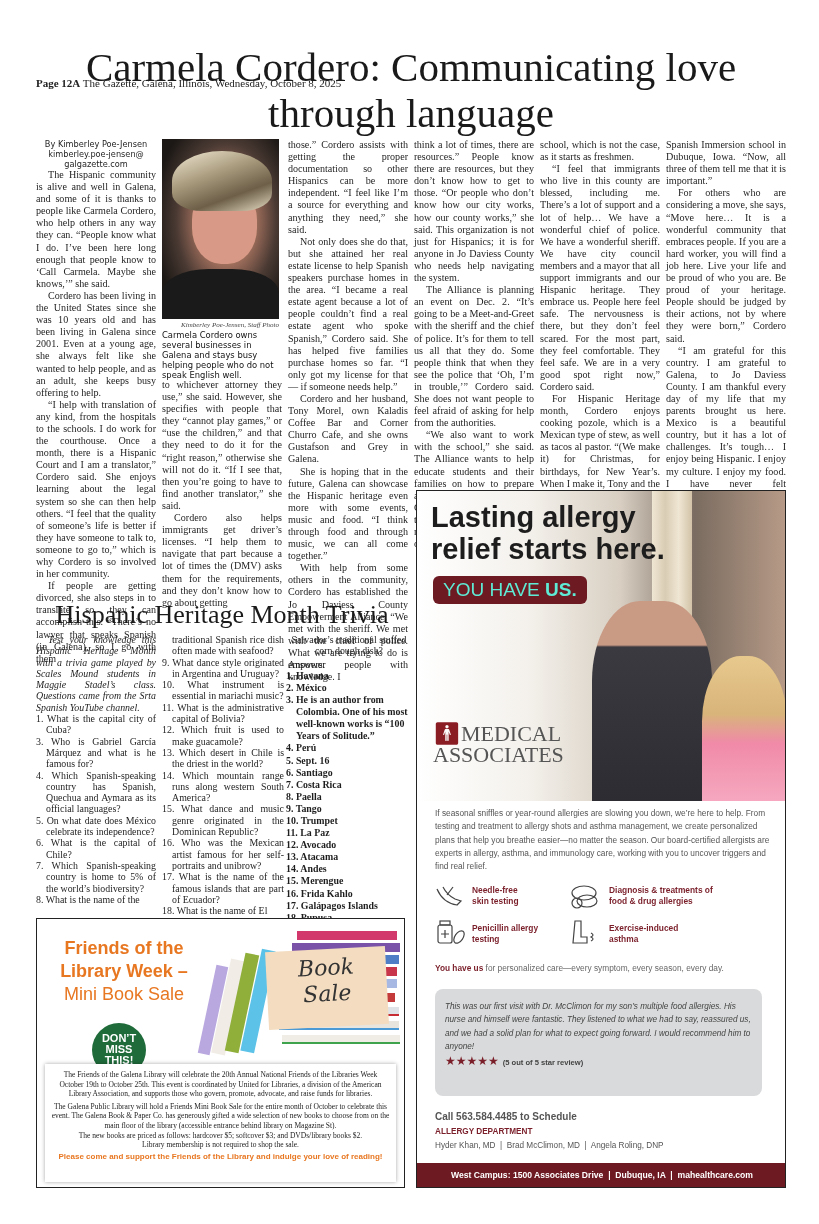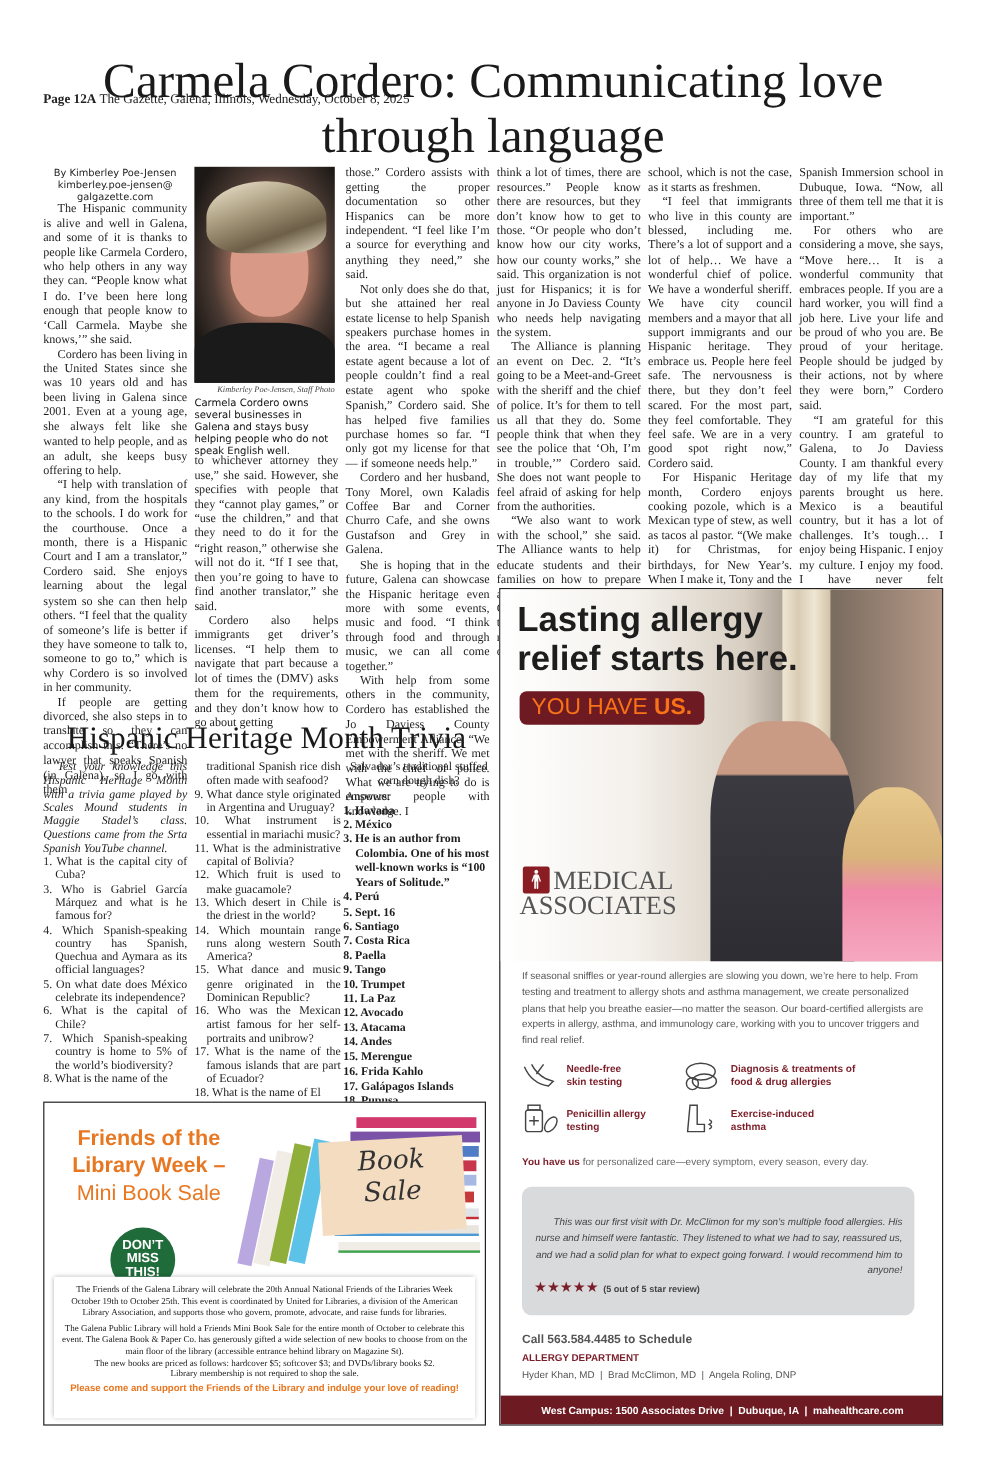--- a/index.html
+++ b/index.html
@@ -33,33 +33,33 @@
   .lib-body{position:absolute;left:8px;top:145px;width:351px;height:118px;background:#fff;box-shadow:0 0 4px rgba(0,0,0,.35);padding:6px 6px;font-family:"Liberation Serif",serif;font-size:7.5px;line-height:9.6px;text-align:center;color:#222;}
   .lib-body p{margin-bottom:3px;}
   .lib-body .cta{font-family:"Liberation Sans",sans-serif;font-weight:bold;color:#e87722;font-size:8px;margin-top:2px;}
   
   .med{position:absolute;left:416px;top:490px;width:370px;height:698px;border:1.2px solid #222;background:#fff;overflow:hidden;}
   .med-hero{position:absolute;left:0;top:0;width:370px;height:310px;background:linear-gradient(90deg,#ffffff 0%,#f4f1ec 30%,#d8cfc2 55%,#7a6c60 75%,#b89b88 100%);}
   .med-hero .doc{position:absolute;left:175px;top:110px;width:120px;height:200px;background:linear-gradient(180deg,#c99a84 0%,#c99a84 22%,#3b3a40 23%,#2d2c32 100%);border-radius:40% 40% 0 0;}
   .med-hero .girl{position:absolute;left:285px;top:165px;width:85px;height:145px;background:linear-gradient(180deg,#e8c98d 0%,#d8b47a 40%,#f08aa8 60%,#f6a8c0 100%);border-radius:45% 45% 0 0;}
   .med-hero .curtain{position:absolute;left:235px;top:0;width:40px;height:140px;background:linear-gradient(90deg,#efe6d3,#d9ccb4,#efe6d3,#d2c3a8);}
   .med-h{position:absolute;left:14px;top:10px;font-family:"Liberation Sans",sans-serif;font-weight:bold;font-size:29px;line-height:32px;color:#1d1d1d;}
-  .pill{position:absolute;left:16px;top:85px;padding:3px 10px;background:#6d1a22;color:#f97316;border-radius:6px;font-family:"Liberation Sans",sans-serif;font-size:19px;}
+  .pill{position:absolute;left:16px;top:85px;padding:3px 10px;background:#6d1a22;color:#5eead4;border-radius:6px;font-family:"Liberation Sans",sans-serif;font-size:19px;}
   .pill b{font-weight:bold;}
   .logo{position:absolute;left:16px;top:232px;font-family:"Liberation Serif",serif;font-size:22px;line-height:21px;color:#555;}
   .logo .mark{color:#8a1c24;font-size:22px;}
   .med-copy{position:absolute;left:18px;top:316px;width:340px;font-family:"Liberation Sans",sans-serif;font-size:8.3px;line-height:13.3px;color:#555;}
   .feat{position:absolute;font-family:"Liberation Sans",sans-serif;font-size:8.4px;line-height:11px;color:#7a1f2a;font-weight:bold;}
   .ficon{position:absolute;width:30px;height:28px;}
   .tagline{position:absolute;left:18px;top:472px;font-family:"Liberation Sans",sans-serif;font-size:8.3px;color:#666;}
   .tagline b{color:#7a1f2a;}
   .testi{position:absolute;left:18px;top:498px;width:327px;height:107px;background:#d9dadb;border-radius:8px;padding:8px 10px;}
   .testi-h{font-family:"Liberation Sans",sans-serif;font-size:12px;color:#222;border-bottom:1px solid #222;padding-bottom:4px;}
   .testi-h .quote{color:#7a1f2a;font-weight:bold;margin-right:4px;}
-  .testi-b{font-family:"Liberation Sans",sans-serif;font-style:italic;font-size:8.2px;line-height:13.3px;color:#444;margin-top:15px;text-align:right;}
+  .testi-b{font-family:"Liberation Sans",sans-serif;font-style:italic;font-size:8.2px;line-height:13.3px;color:#444;margin-top:3px;}
   .stars{font-family:"DejaVu Sans",sans-serif;color:#7a1f2a;font-size:12px;margin-top:1px;}
   .stars span{font-family:"Liberation Sans",sans-serif;font-size:7.6px;color:#444;font-weight:bold;}
   .call{position:absolute;left:18px;top:620px;font-family:"Liberation Sans",sans-serif;font-size:10px;font-weight:bold;color:#555;}
   .dept{position:absolute;left:18px;top:636px;font-family:"Liberation Sans",sans-serif;font-size:8.2px;font-weight:bold;color:#7a1f2a;}
   .docs{position:absolute;left:18px;top:650px;font-family:"Liberation Sans",sans-serif;font-size:8.2px;color:#555;}
   .footer{position:absolute;left:0;top:672px;width:370px;height:24px;background:#6d1a22;color:#fff;font-family:"Liberation Sans",sans-serif;font-weight:bold;font-size:8.6px;text-align:center;line-height:24px;}
 </style>
 </head>
 <body>
 

